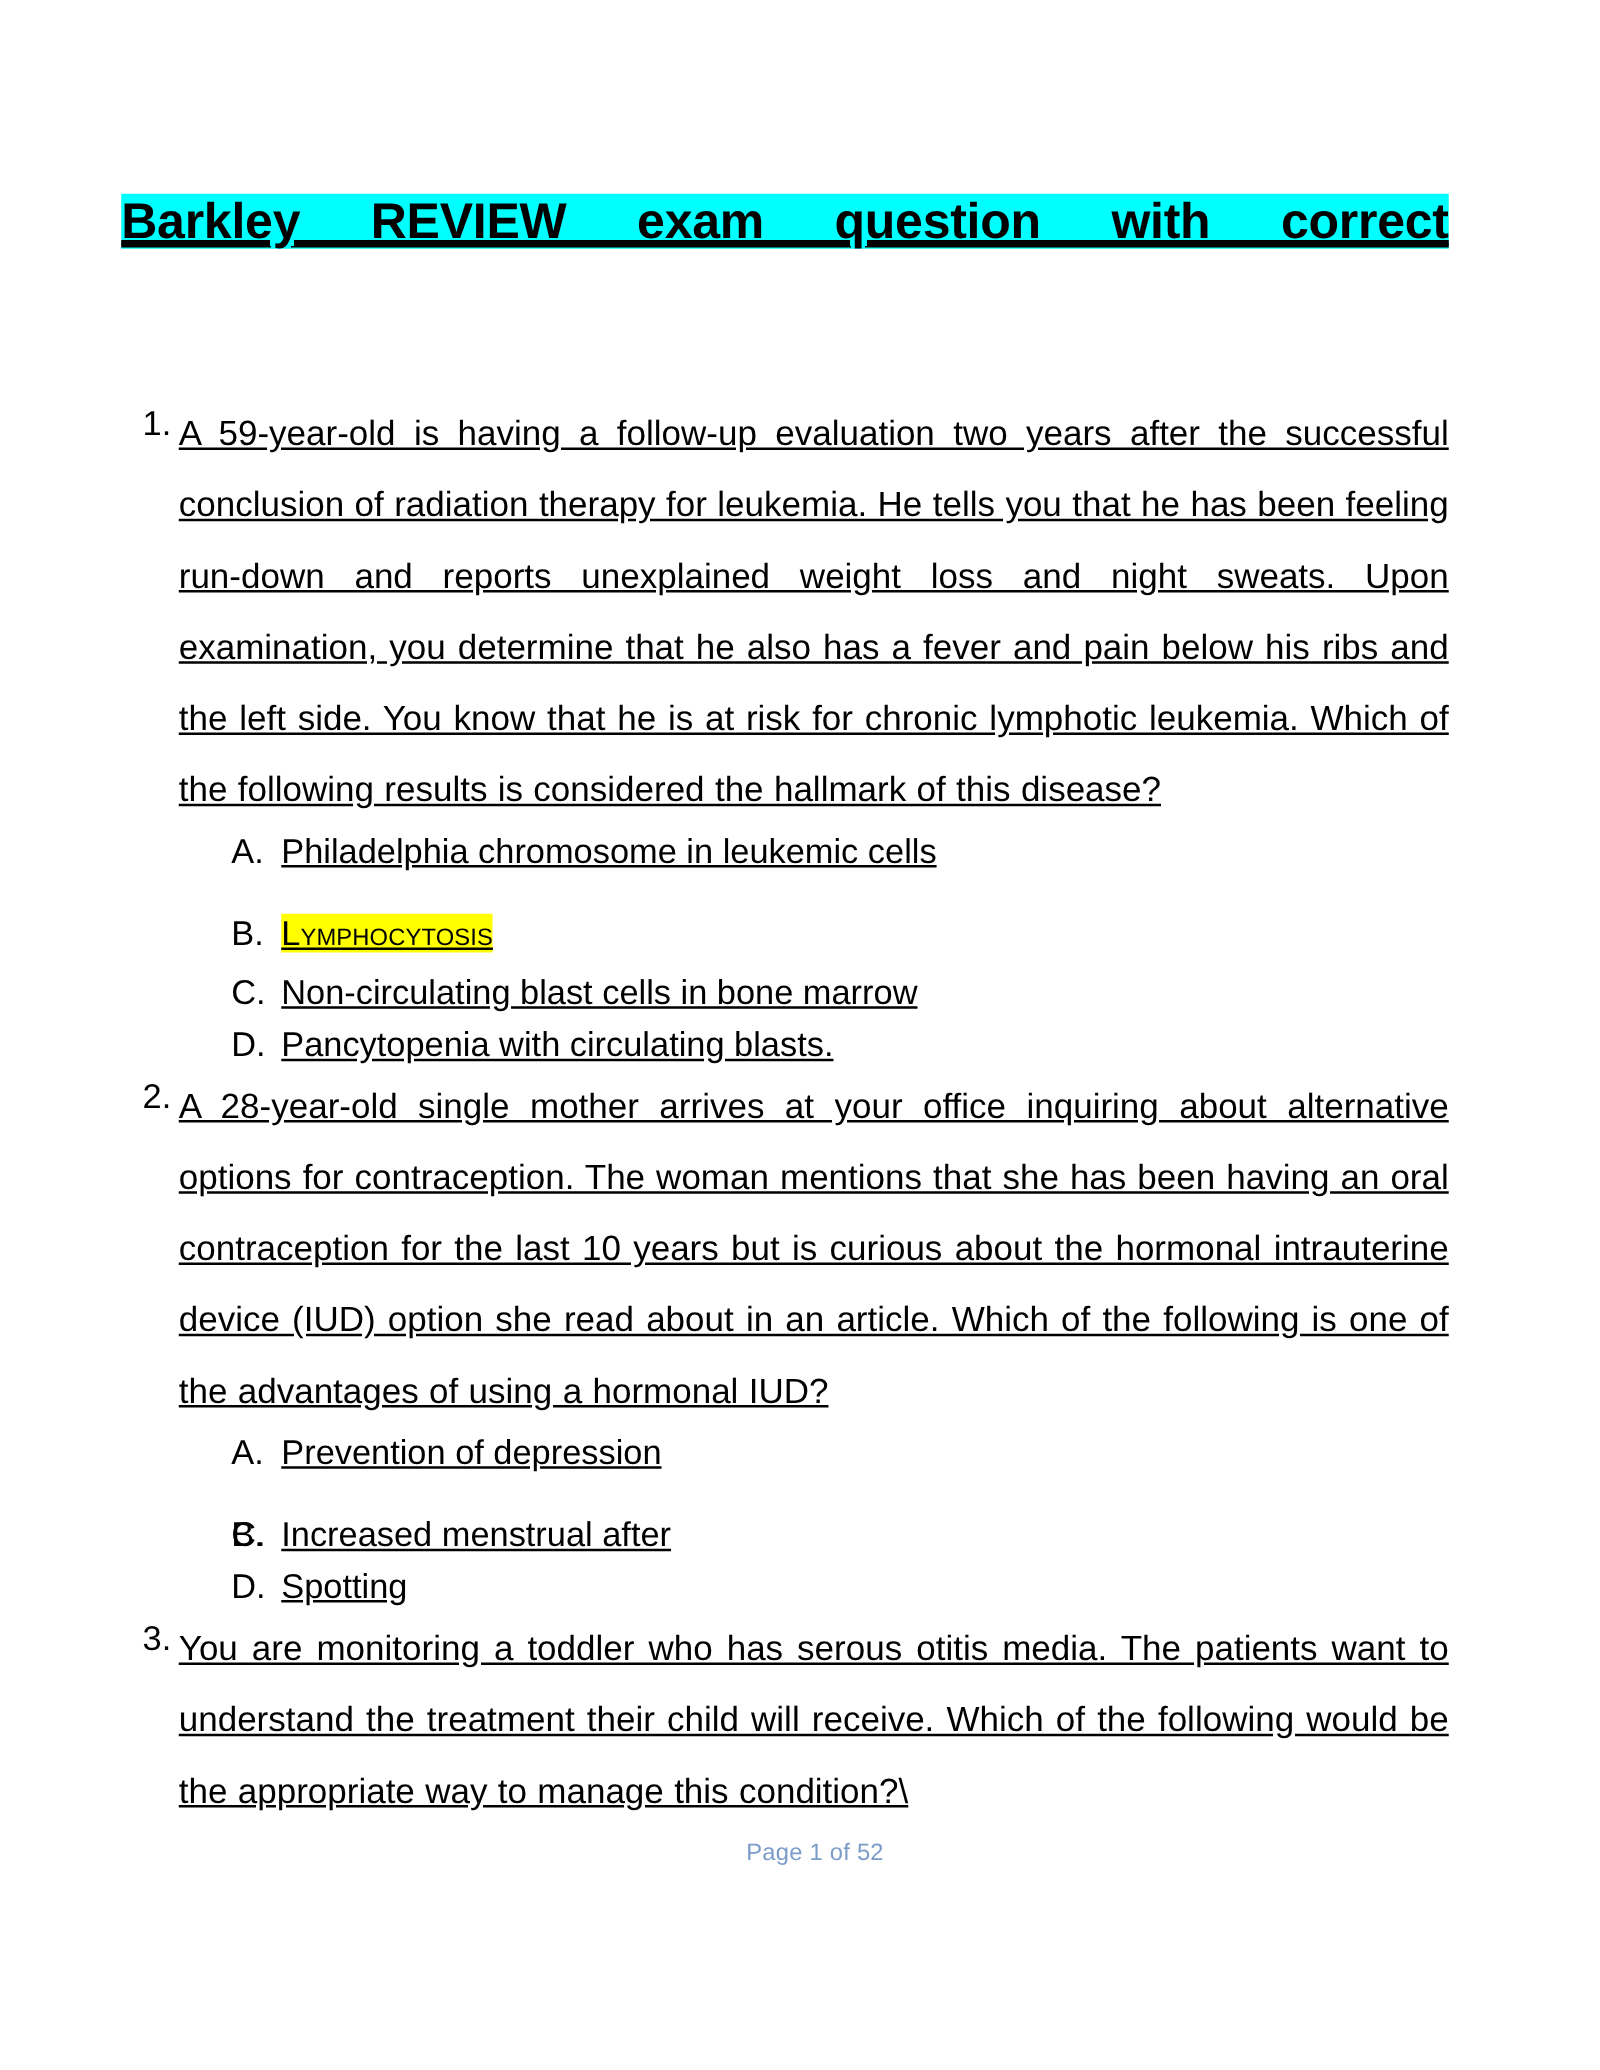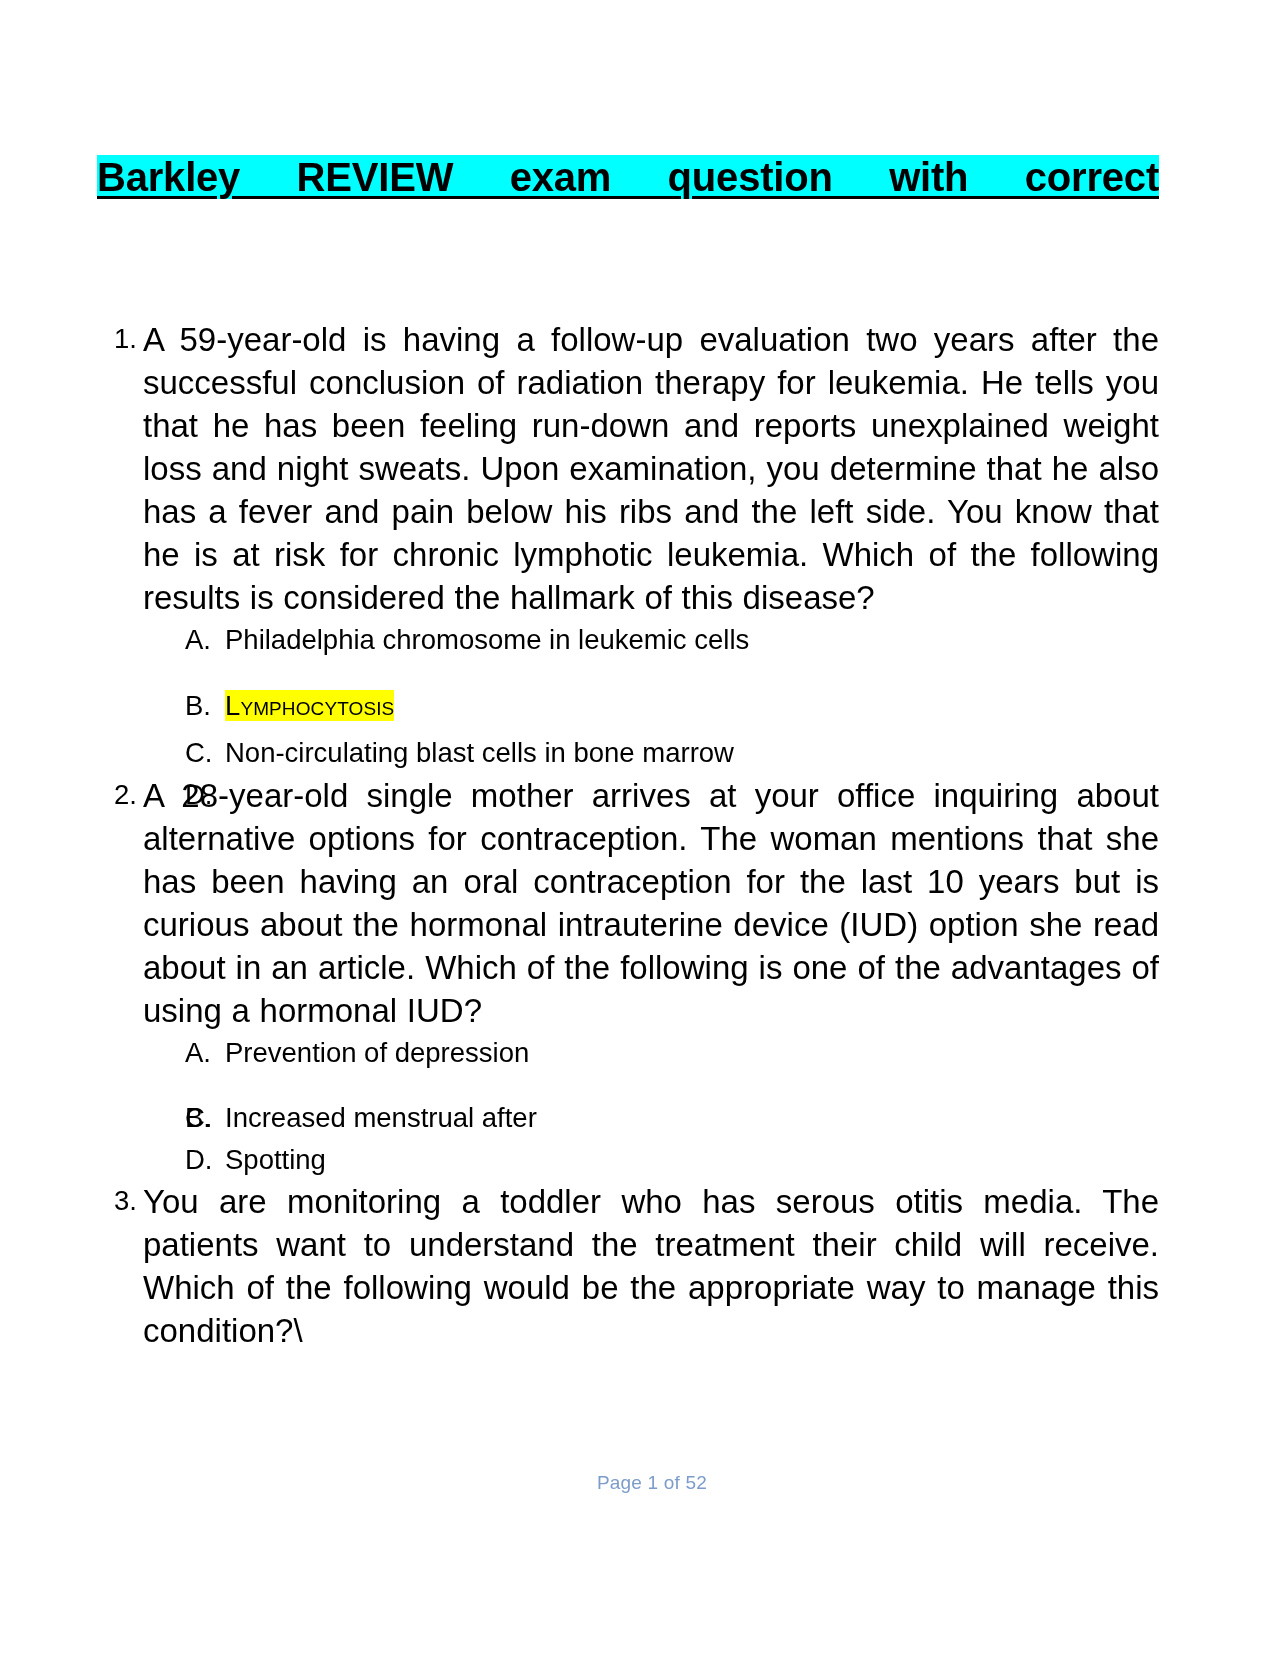--- a/index.html
+++ b/index.html
@@ -22,20 +22,21 @@
     background: #ffffff;
     box-sizing: border-box;
     overflow: hidden;
   }
 
   .content {
     position: absolute;
     left: 97px;
     top: 0;
     width: 1062px;
+    text-decoration: underline;
   }
 
   
   .doc-title {
     margin: 0;
     padding: 0;
     padding-top: 142px;
     font-size: 40px;
     font-weight: bold;
     line-height: 1.78;
@@ -82,22 +83,22 @@
     top: 0;
     width: 34px;
     text-align: right;
     font-size: 27.5px;
     line-height: 41.5px;
     white-space: nowrap;
   }
 
   .q-text {
     margin: 0;
-    font-size: 33px;
-    line-height: 43px;
+    font-size: 28px;
+    line-height: 57px;
     text-align: justify;
     text-align-last: left;
     word-spacing: 0.5px;
   }
 
   
   .options {
     margin: 0;
     padding: 0;
     list-style: none;
@@ -172,20 +173,21 @@
           <li class="option spaced">
             <span class="opt-letter">B.</span>
             <span class="opt-text smallcaps hl-yellow">Lymphocytosis</span>
           </li>
           <li class="option">
             <span class="opt-letter">C.</span>
             <span class="opt-text">Non-circulating blast cells in bone marrow</span>
           </li>
           <li class="option">
             <span class="opt-letter">D.</span>
+            <span class="opt-text">Pancytopenia with circulating blasts.</span>
           </li>
         </ul>
       </li>
 
       <li class="question">
         <span class="q-number">2.</span>
         <p class="q-text">A 28-year-old single mother arrives at your office inquiring about alternative options for contraception. The woman mentions that she has been having an oral contraception for the last 10 years but is curious about the hormonal intrauterine device (IUD) option she read about in an article. Which of the following is one of the advantages of using a hormonal IUD?</p>
         <ul class="options">
           <li class="option">
             <span class="opt-letter">A.</span>

